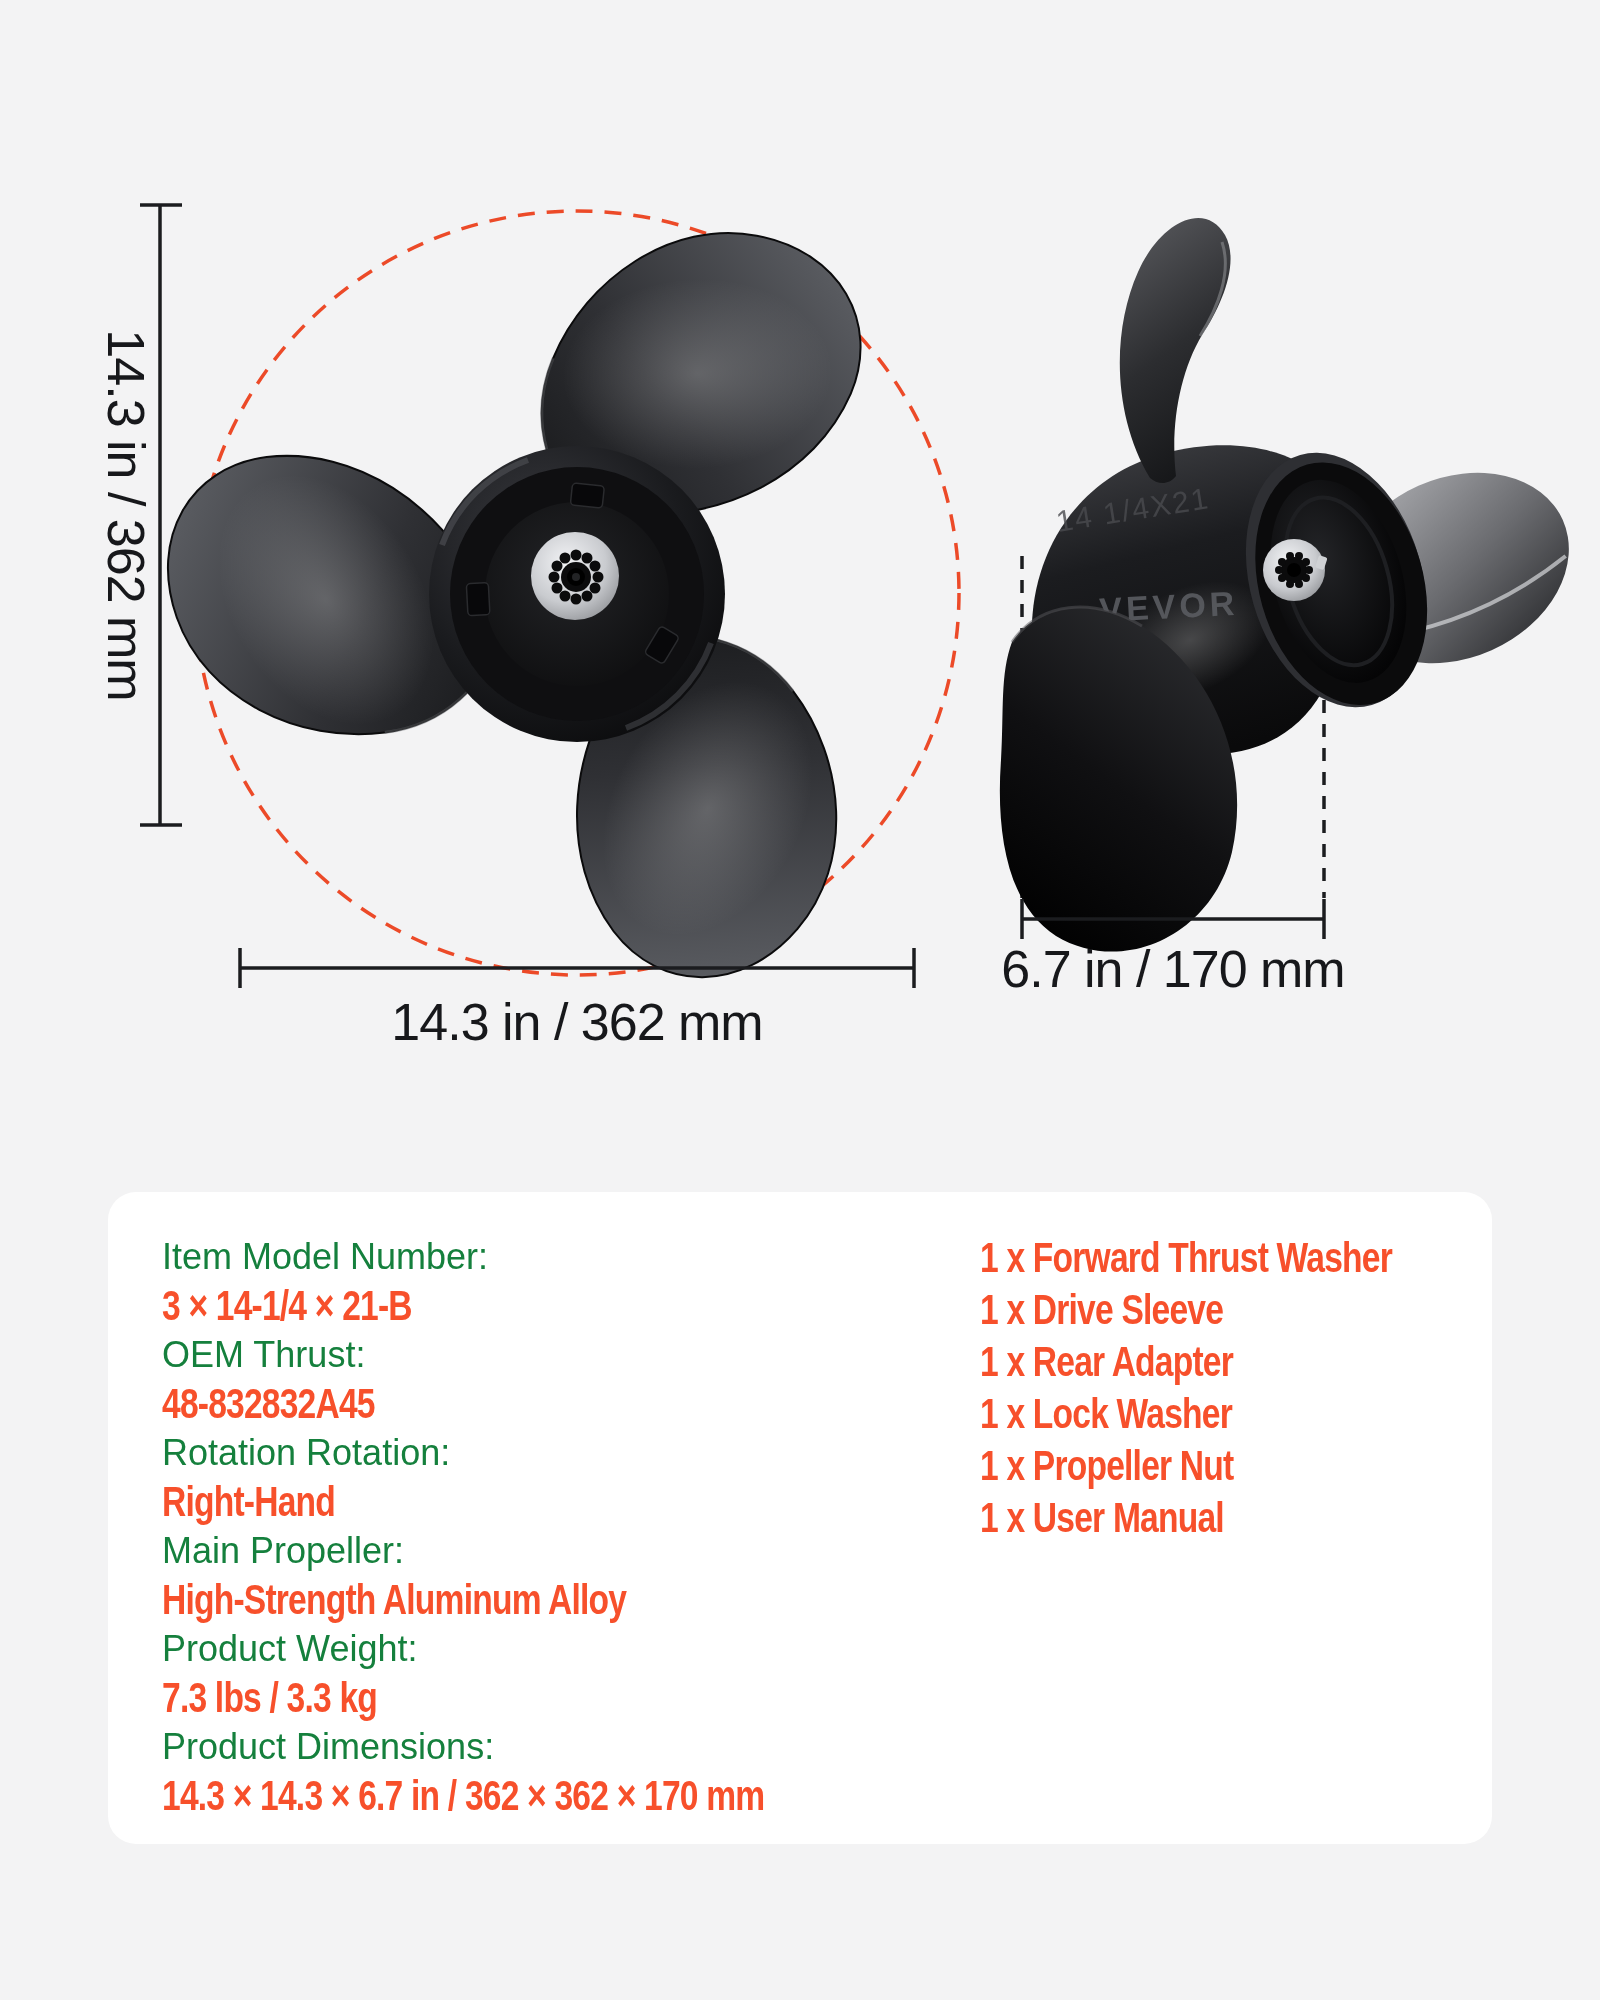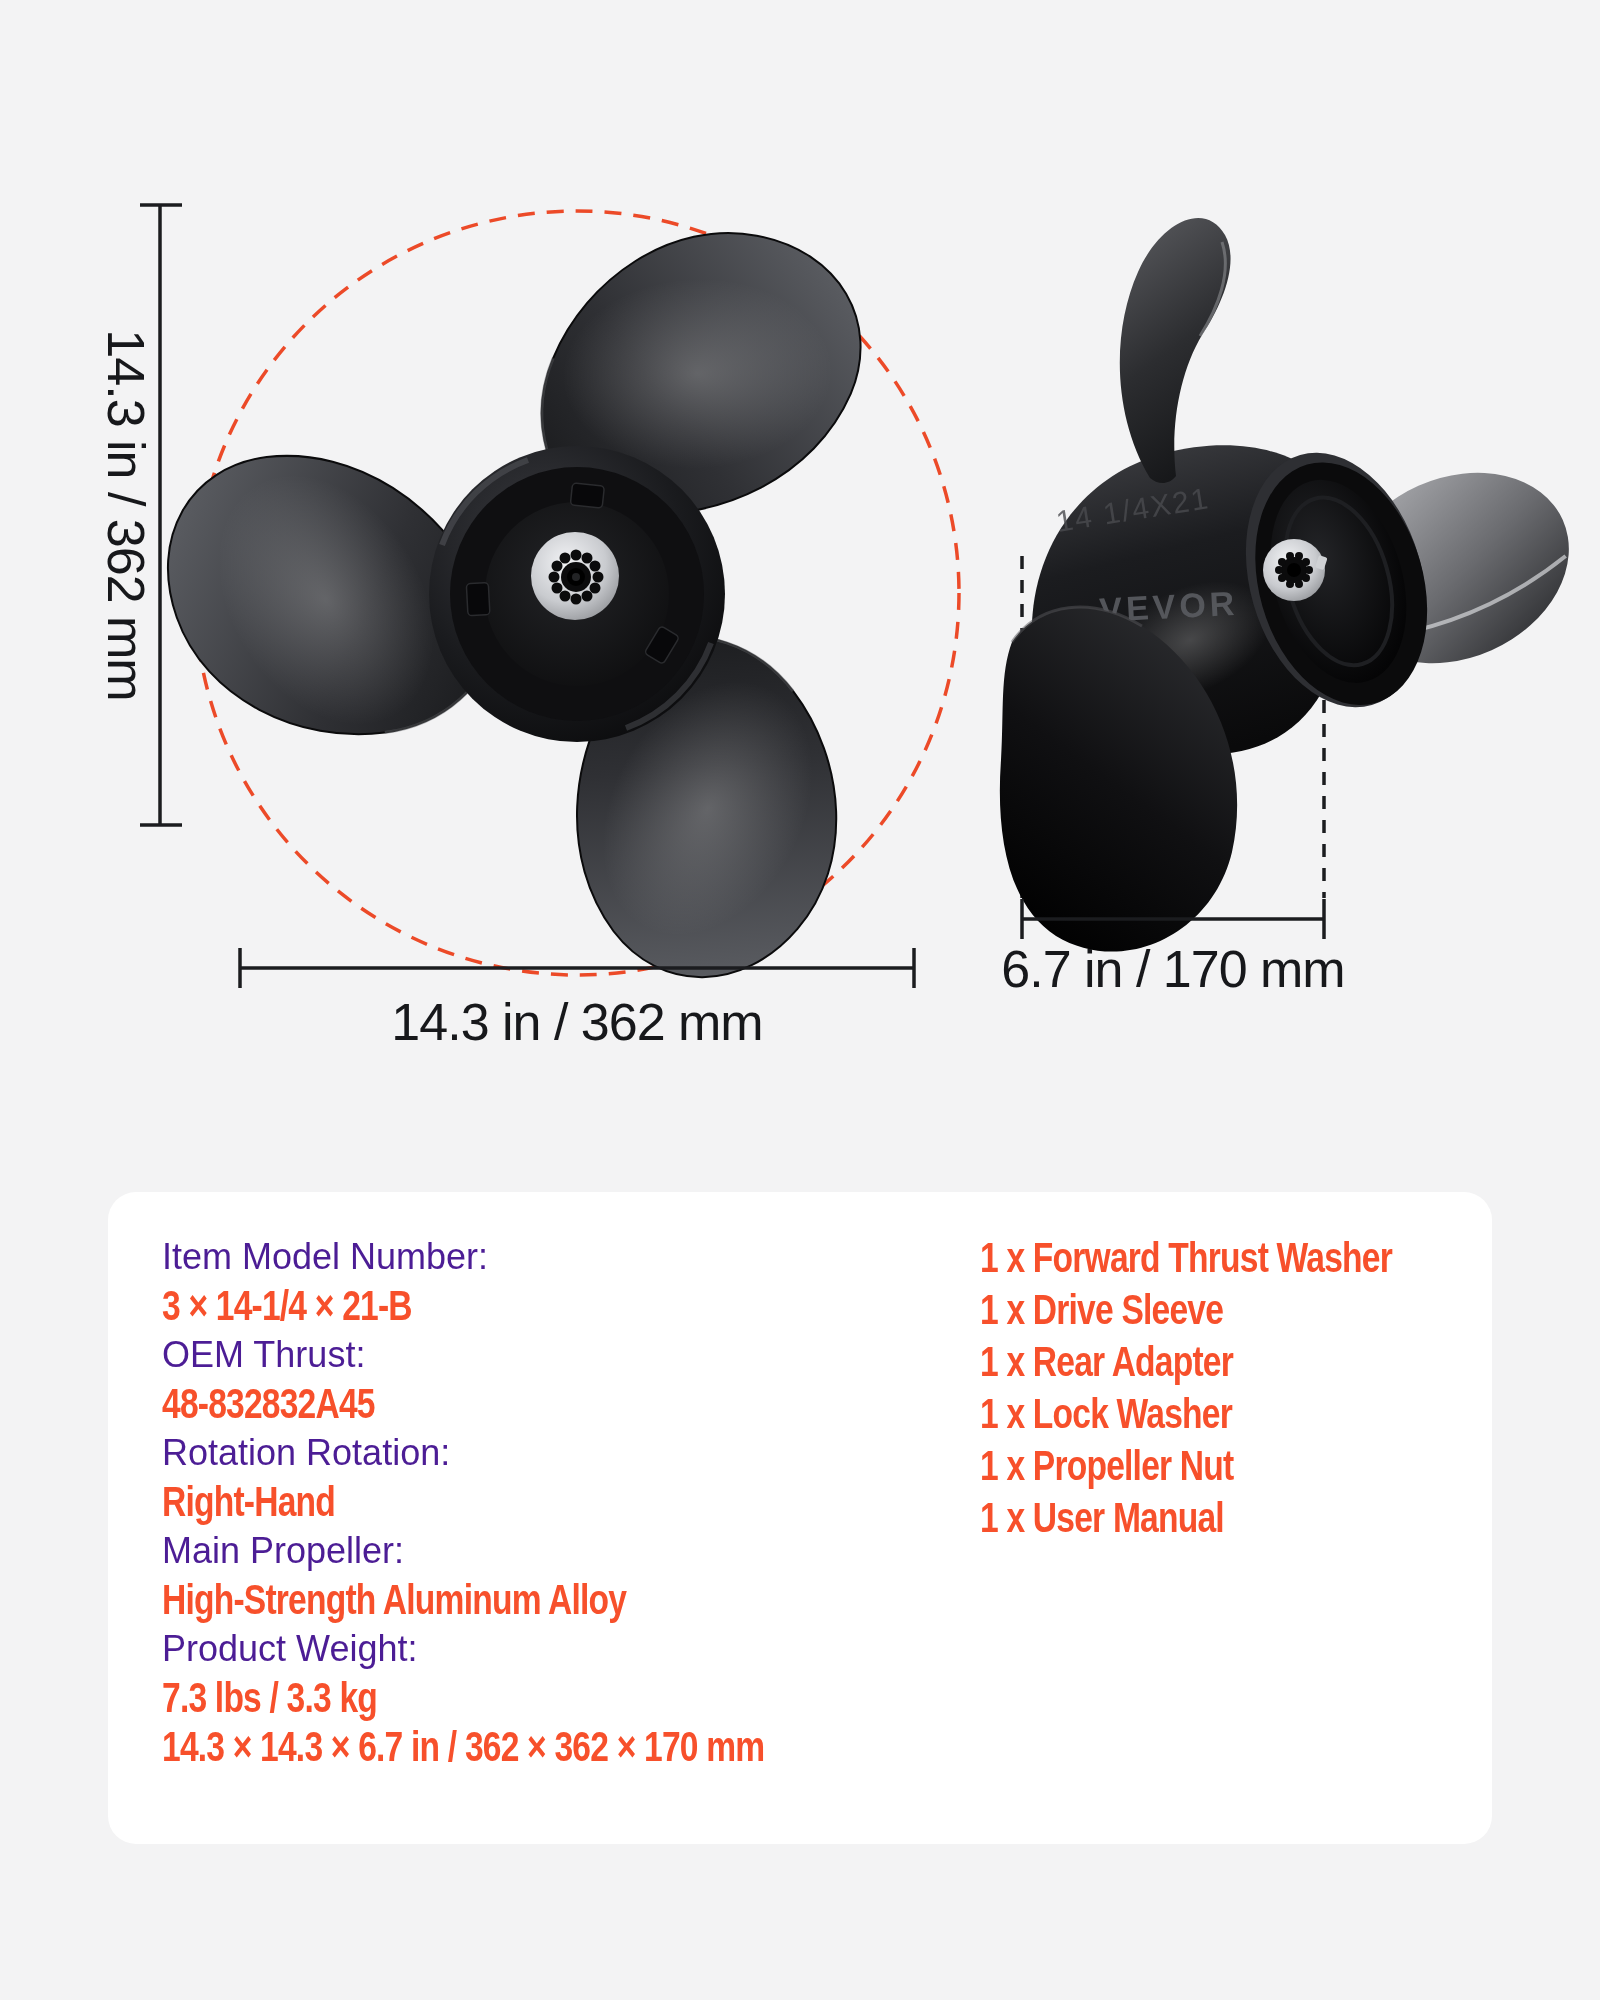--- a/index.html
+++ b/index.html
@@ -13,21 +13,21 @@
     font-size:52px;fill:#17181B;letter-spacing:-1px;
   }
   .emboss{font-family:"Liberation Sans",sans-serif;}
   .card{
     position:absolute;left:108px;top:1192px;width:1384px;height:652px;
     background:#FFFFFF;border-radius:28px;
   }
   .col-left{position:absolute;left:54px;top:40px;}
   .col-right{position:absolute;left:872px;top:40px;}
   .lbl{
-    height:49px;line-height:49px;font-size:36px;color:#4c1d95;
+    height:49px;line-height:49px;font-size:36px;color:#15803d;
     white-space:nowrap;
   }
   .val{
     height:49px;line-height:49px;font-size:42px;font-weight:700;color:#F7502B;
     letter-spacing:-1px;white-space:nowrap;
     transform:scaleX(.8);transform-origin:left center;
   }
   .acc{height:52px;line-height:52px;}
 </style>
 </head>
@@ -220,20 +220,21 @@
         <div class="lbl">Item Model Number:</div>
         <div class="val">3 × 14-1/4 × 21-B</div>
         <div class="lbl">OEM Thrust:</div>
         <div class="val">48-832832A45</div>
         <div class="lbl">Rotation Rotation:</div>
         <div class="val">Right-Hand</div>
         <div class="lbl">Main Propeller:</div>
         <div class="val">High-Strength Aluminum Alloy</div>
         <div class="lbl">Product Weight:</div>
         <div class="val">7.3 lbs / 3.3 kg</div>
+        <div class="lbl">Product Dimensions:</div>
         <div class="val">14.3 × 14.3 × 6.7 in / 362 × 362 × 170 mm</div>
       </div>
     <div class="col-right">
       <div>
           <div class="val acc">1 x Forward Thrust Washer</div>
           <div class="val acc">1 x Drive Sleeve</div>
           <div class="val acc">1 x Rear Adapter</div>
           <div class="val acc">1 x Lock Washer</div>
           <div class="val acc">1 x Propeller Nut</div>
           <div class="val acc">1 x User Manual</div>

